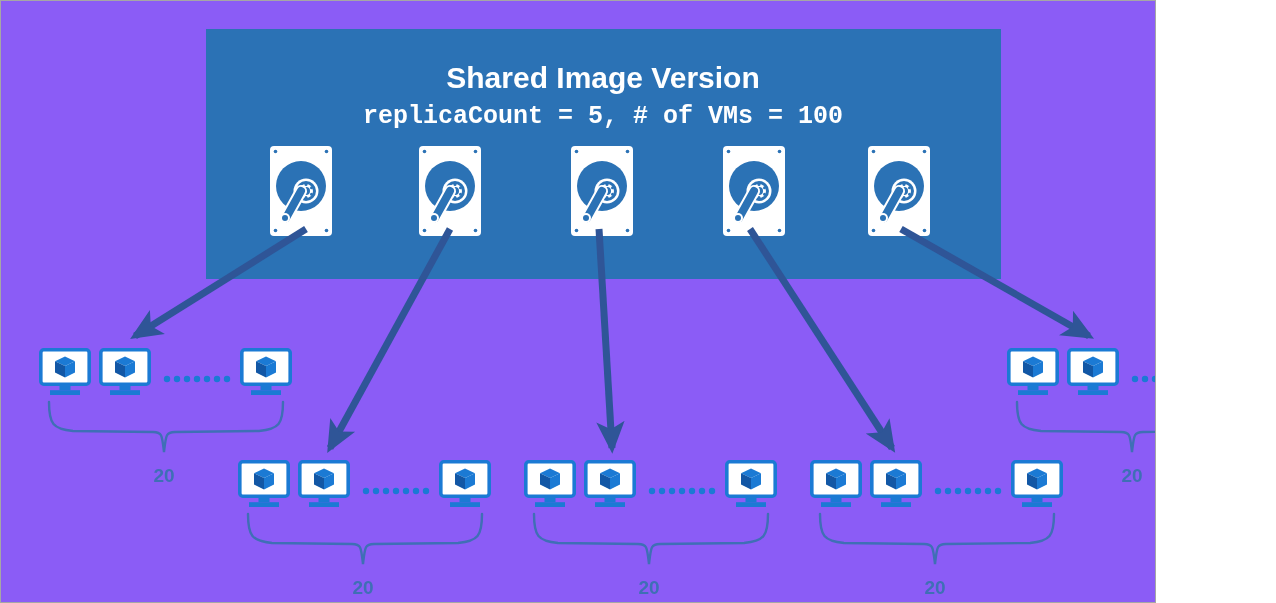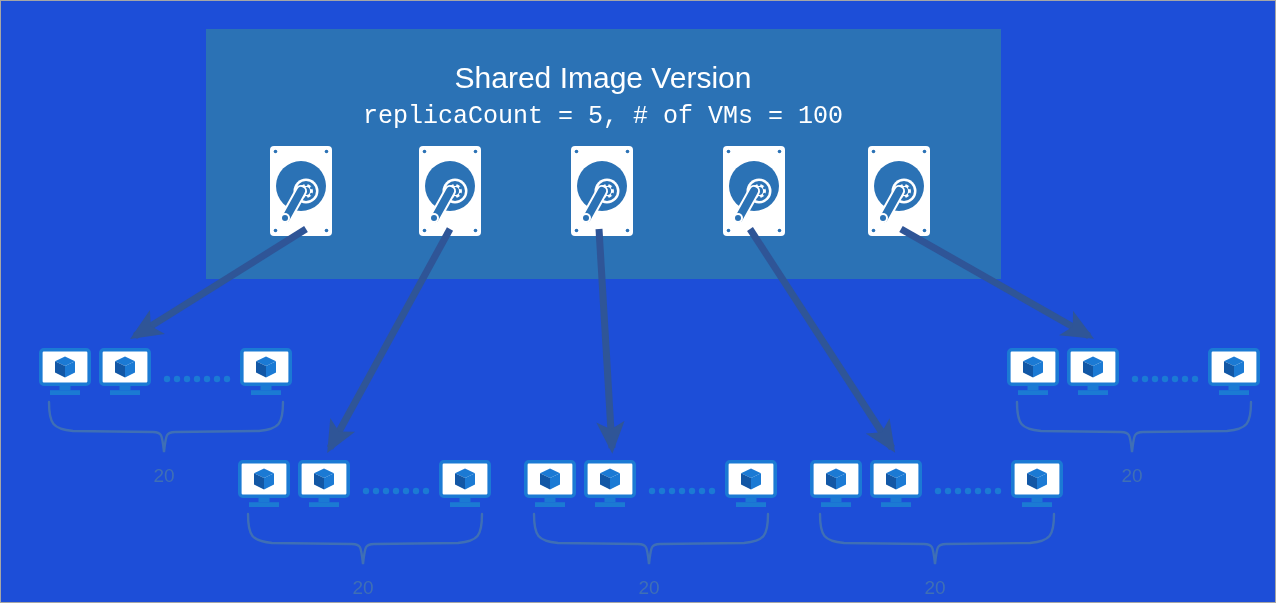--- a/index.html
+++ b/index.html
@@ -6,26 +6,27 @@
   html, body {
     margin: 0;
     padding: 0;
     background: #ffffff;
   }
   body {
     font-family: "Liberation Sans", sans-serif;
   }
   #page {
     position: relative;
-    width: 1276px;
+    width: 1156px;
     height: 603px;
-    background: #1d4ed8;
+    background: #8b5cf6;
     border: 1px solid #a6a6a6;
     box-sizing: border-box;
     overflow: hidden;
+    font-weight: bold;
   }
   #diagram-svg {
     position: absolute;
     left: 0;
     top: 0;
     width: 1276px;
     height: 603px;
     display: block;
   }
   .hdr-title {

